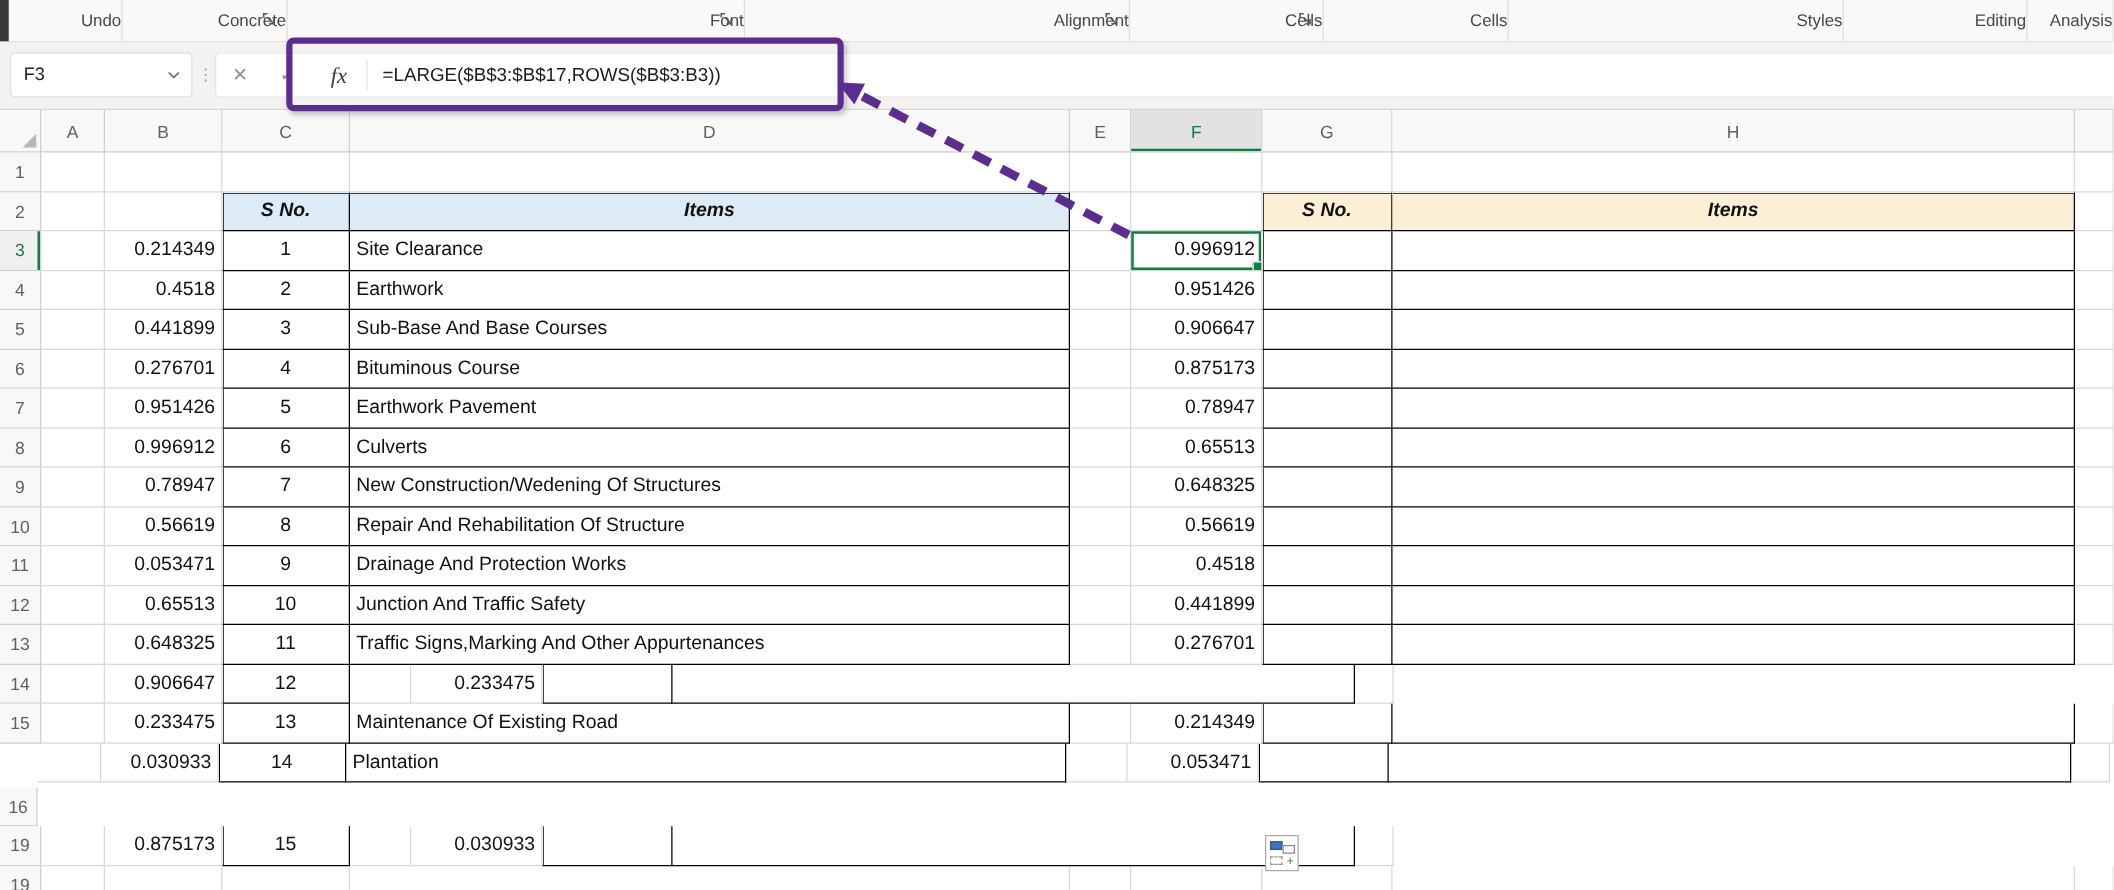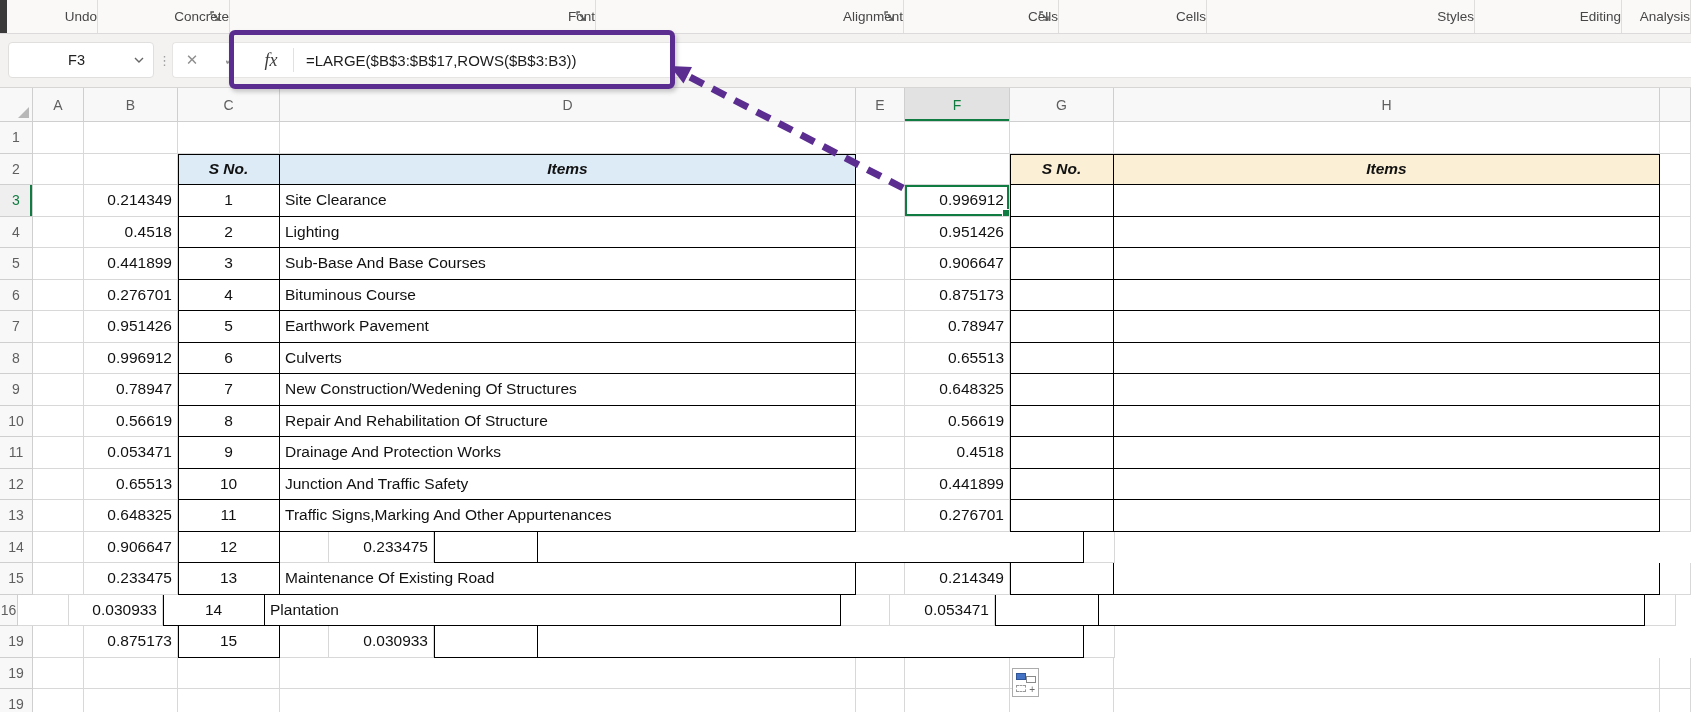--- a/index.html
+++ b/index.html
@@ -13,21 +13,21 @@
   .rgroup{position:relative;height:33px;display:flex;align-items:center;justify-content:flex-end;
           border-right:1px solid #E0DEDC;box-sizing:border-box;flex:0 0 auto;}
   .rgroup .glabel{font-size:13.5px;color:#474747;white-space:nowrap;}
   .launcher{position:absolute;right:7px;top:9px;width:13px;height:13px;}
 
   
   .fstrip{position:absolute;left:0;top:34px;width:1691px;height:54px;background:#F3F2F1;
           border-bottom:1px solid #D8D6D5;box-sizing:border-box;}
   .namebox{position:absolute;left:8px;top:8px;width:146px;height:36px;background:#fff;
            border:1px solid #E1DFDD;border-radius:4px;box-sizing:border-box;
-           display:flex;align-items:center;text-align:center;}
+           display:flex;align-items:center;}
   .namebox .nb-text{font-size:14.5px;color:#222;padding-left:10px;flex:1;}
   .namebox svg{margin-right:9px;}
   .dots{position:absolute;left:158px;top:8px;height:36px;display:flex;align-items:center;
         color:#A0A0A0;font-size:13px;}
   .fb-white{position:absolute;left:172px;top:8px;width:1519px;height:36px;background:#fff;
             border-radius:4px 0 0 4px;border:1px solid #E7E5E4;border-right:none;box-sizing:border-box;
             display:flex;align-items:center;}
   .fb-btn{width:38px;text-align:center;font-size:15px;color:#8F8F8F;cursor:default;flex:0 0 auto;}
   .fb-fx{width:44px;text-align:center;font-family:"Liberation Serif","DejaVu Serif",serif;
          font-style:italic;font-size:18px;color:#3C3C3C;flex:0 0 auto;}
@@ -197,21 +197,21 @@
         <div class="cell num active-cell" style="width: 105px; height: 31.5px;">0.996912<div class="handle"></div></div>
         <div class="cell tbl tbl-l" style="width: 104px; height: 31.5px;"></div>
         <div class="cell tbl" style="width: 546px; height: 31.5px;"></div>
         <div class="cell" style="width: 31px; height: 31.5px;"></div>
       </div>
       <div class="grow">
         <div class="cell hcell rh" style="width: 33px; height: 31.5px;">4</div>
         <div class="cell" style="width: 51px; height: 31.5px;"></div>
         <div class="cell num" style="width: 94px; height: 31.5px;">0.4518</div>
         <div class="cell tbl tbl-l ctr" style="width: 102px; height: 31.5px;">2</div>
-        <div class="cell tbl lft" style="width: 576px; height: 31.5px;">Lighting</div>
+        <div class="cell tbl lft" style="width: 576px; height: 31.5px;">Earthwork</div>
         <div class="cell" style="width: 49px; height: 31.5px;"></div>
         <div class="cell num" style="width: 105px; height: 31.5px;">0.951426</div>
         <div class="cell tbl tbl-l" style="width: 104px; height: 31.5px;"></div>
         <div class="cell tbl" style="width: 546px; height: 31.5px;"></div>
         <div class="cell" style="width: 31px; height: 31.5px;"></div>
       </div>
       <div class="grow">
         <div class="cell hcell rh" style="width: 33px; height: 31.5px;">5</div>
         <div class="cell" style="width: 51px; height: 31.5px;"></div>
         <div class="cell num" style="width: 94px; height: 31.5px;">0.441899</div>
@@ -336,21 +336,21 @@
         <div class="cell num" style="width: 94px; height: 31.5px;">0.233475</div>
         <div class="cell tbl tbl-l ctr" style="width: 102px; height: 31.5px;">13</div>
         <div class="cell tbl lft" style="width: 576px; height: 31.5px;">Maintenance Of Existing Road</div>
         <div class="cell" style="width: 49px; height: 31.5px;"></div>
         <div class="cell num" style="width: 105px; height: 31.5px;">0.214349</div>
         <div class="cell tbl tbl-l" style="width: 104px; height: 31.5px;"></div>
         <div class="cell tbl" style="width: 546px; height: 31.5px;"></div>
         <div class="cell" style="width: 31px; height: 31.5px;"></div>
       </div>
       <div class="grow">
-        <div class="cell hcell rh" style="width: 18px; height: 31.5px;">16</div>
+        <div class="cell hcell rh" style="width: 30px; height: 31.5px; margin-top: 35px;">16</div>
         <div class="cell" style="width: 51px; height: 31.5px;"></div>
         <div class="cell num" style="width: 94px; height: 31.5px;">0.030933</div>
         <div class="cell tbl tbl-l ctr" style="width: 102px; height: 31.5px;">14</div>
         <div class="cell tbl lft" style="width: 576px; height: 31.5px;">Plantation</div>
         <div class="cell" style="width: 49px; height: 31.5px;"></div>
         <div class="cell num" style="width: 105px; height: 31.5px;">0.053471</div>
         <div class="cell tbl tbl-l" style="width: 104px; height: 31.5px;"></div>
         <div class="cell tbl" style="width: 546px; height: 31.5px;"></div>
         <div class="cell" style="width: 31px; height: 31.5px;"></div>
       </div>

